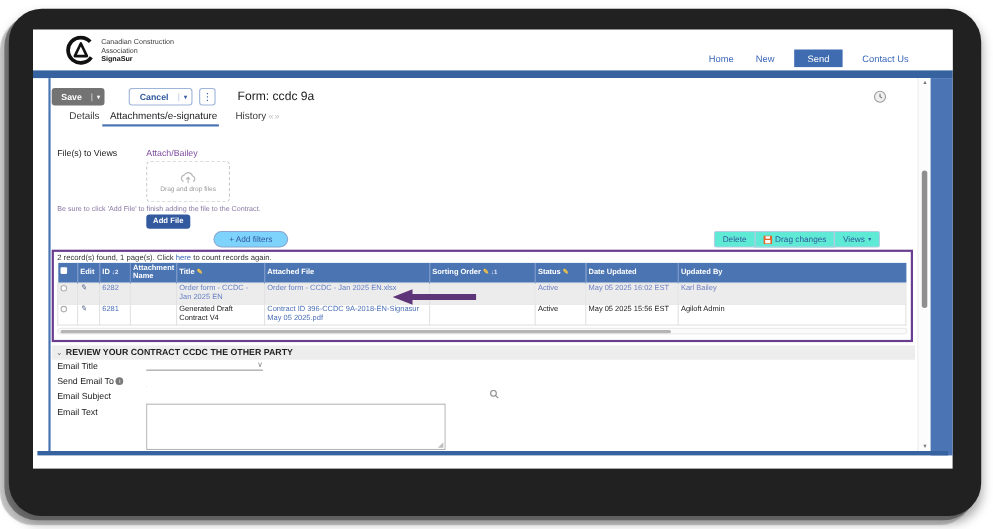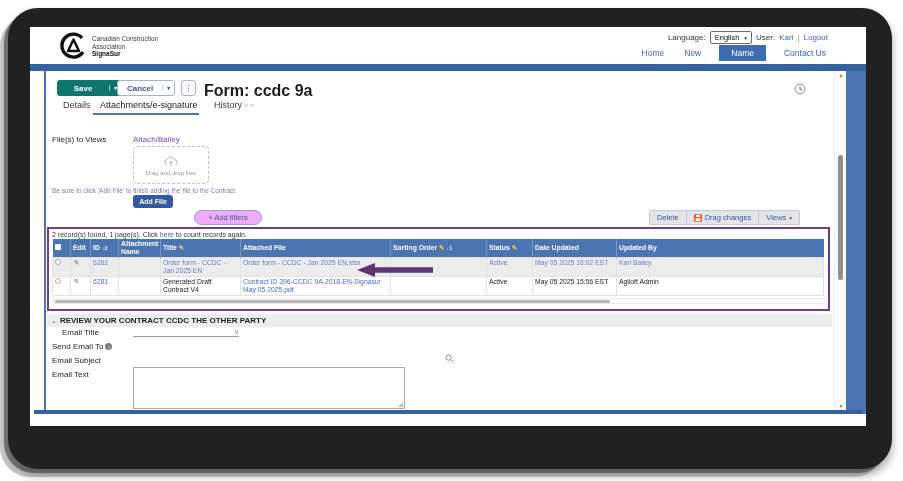--- a/index.html
+++ b/index.html
@@ -30,29 +30,29 @@
   
   .panel { position:absolute; left:14px; top:44px; width:790px; height:339px; background:#fff; border-left:2px solid #4a74b4; }
   .bluestrip { position:absolute; right:0; top:44px; width:20px; height:343px; background:#4a74b4; }
   .bottomline { position:absolute; left:4px; top:383px; width:828px; height:4px; background:#36639f; }
   .vscroll { position:absolute; right:20px; top:44px; width:12px; height:339px; background:#fcfcfc; border-left:1px solid #eee; }
   .vthumb { position:absolute; left:3px; top:84px; width:5px; height:125px; background:#8f8f8f; border-radius:3px; }
   .varr { position:absolute; left:0; width:12px; text-align:center; font-size:5px; color:#777; }
 
   
   .btn-split { position:absolute; height:16px; border-radius:3px; display:flex; align-items:center; font-size:8px; font-weight:bold; }
-  .btn-save { left:11px; top:9px; width:64px; background:#0f766e; color:#fff; }
+  .btn-save { left:1px; top:9px; width:48px; background:#737373; color:#fff; }
   .btn-save .main { flex:1; text-align:center; }
   .btn-save .dd { border-left:1px solid rgba(255,255,255,.55); padding:0 4px; font-size:5.5px; }
   .btn-cancel { left:71px; top:9px; width:58px; background:#fff; border:1px solid #9db5d9; color:#33599e; }
   .btn-cancel .main { flex:1; text-align:center; }
   .btn-cancel .dd { border-left:1px solid #c9d6ea; padding:0 4px; font-size:5.5px; }
   .btn-kebab { position:absolute; left:135px; top:9px; width:15px; height:16px; border:1px solid #9db5d9; border-radius:3px;
                color:#33599e; font-size:9px; display:flex; align-items:center; justify-content:center; }
-  .form-title { position:absolute; left:158px; top:11px; font-size:16px; font-weight:bold; color:#1b1b1b; }
+  .form-title { position:absolute; left:170px; top:11px; font-size:11px; font-weight:normal; color:#1b1b1b; }
   .clock-ic { position:absolute; left:748px; top:10px; }
 
   
   .tab { position:absolute; top:29px; font-size:9px; color:#3c3c3c; cursor:default; }
   .tab.active { color:#1c1c1c; }
   .tab-underline { position:absolute; left:47px; top:42px; width:106px; height:2px; background:#4a74b4; }
   .tab-scroll { position:absolute; left:198px; top:30px; font-size:8px; color:#c0c0c0; letter-spacing:1px; }
 
   
   .secbar { position:absolute; left:1px; width:785px; height:13px; background:#ededed; display:flex; align-items:center;
@@ -71,23 +71,23 @@
 
   
   .searchbox { position:absolute; left:6px; top:139px; width:132px; height:15px; border:1px solid #bbb; border-radius:2px;
                display:flex; align-items:center; background:#fff; }
   .searchbox input { flex:1; min-width:0; border:none; outline:none; font-size:8px; padding:0 4px; color:#333;
                      font-family:"Liberation Sans", sans-serif; }
   .searchbox .caret { color:#888; font-size:6px; padding:0 3px; }
   .searchbox .vdiv { width:1px; height:10px; background:#ddd; }
   .searchbox .mag { padding:0 4px; display:flex; }
   .btn-filters { position:absolute; left:148px; top:139px; width:68px; height:15px; border:1px solid #8aa6cf; border-radius:8px;
-                 background:#f0abfc; color:#33599e; font-size:7.5px; display:flex; align-items:center; justify-content:center; }
+                 background:#7dd3fc; color:#33599e; font-size:7.5px; display:flex; align-items:center; justify-content:center; }
   .grid-actions { position:absolute; right:34px; top:139px; height:15px; display:flex; font-size:7.5px; color:#33599e; }
-  .ga { border:1px solid #b8cbe4; background:#e5e5e5; display:flex; align-items:center; gap:3px; padding:0 7px; margin-left:-1px; }
+  .ga { border:1px solid #b8cbe4; background:#5eead4; display:flex; align-items:center; gap:3px; padding:0 7px; margin-left:-1px; }
   .ga:first-child { border-radius:2px 0 0 2px; }
   .ga:last-child { border-radius:0 2px 2px 0; }
   .ga .caret { font-size:5.5px; color:#33599e; }
 
   
   .records-area { position:absolute; left:1px; top:156px; width:783px; height:84px; border:2.5px solid #6a3d91; background:#fff; }
   .summary { margin:2px 0 1px 3px; font-size:7px; color:#333; }
   .summary a { color:#3a67b8; text-decoration:none; }
   table.grid { margin-left:3px; width:772px; border-collapse:collapse; table-layout:fixed; }
   table.grid th { background:#4a74b2; color:#fff; font-size:6.8px; font-weight:bold; text-align:left;
@@ -132,35 +132,24 @@
           <svg width="27" height="28" viewBox="0 0 27 28">
             <path d="M22 6 A11.5 11.5 0 1 0 23 20" fill="none" stroke="#111" stroke-width="3.4"></path>
             <path d="M8 19 L13.5 7.5 L19 19 Z" fill="none" stroke="#111" stroke-width="2.4" stroke-linejoin="round"></path>
           </svg>
         </span>
         <div class="logo-text">
           <div>Canadian Construction</div>
           <div>Association</div>
           <div class="product">SignaSur</div>
         </div>
-        <div class="hdr-top">
-          <span>Language:</span>
-          <span class="lang-select">
-            <span>English</span>
-            <span class="caret">▾</span>
-          </span>
-          <span>User:</span>
-          <a class="lnk" href="#">Karl</a>
-          <span class="hdr-sep">|</span>
-          <a class="lnk" href="#">Logout</a>
-        </div>
         <div class="hdr-nav">
           <span class="nav-item">Home</span>
           <span class="nav-item">New</span>
-          <span class="nav-item active">Name</span>
+          <span class="nav-item active">Send</span>
           <span class="nav-item">Contact Us</span>
         </div>
       </div>
 
       <div class="bluebar"></div>
 
       <div class="panel">
 
         <div class="btn-split btn-save">
           <span class="main">Save</span>
@@ -302,21 +291,21 @@
               <polygon points="0,8 18,1 18,5.3 76,5.3 76,10.7 18,10.7 18,15" fill="#5e3579"></polygon>
             </svg>
           </span>
         </div>
 
         <div class="secbar sec2">
           <span class="caret">⌄</span>
           <span>REVIEW YOUR CONTRACT CCDC THE OTHER PARTY</span>
         </div>
 
-        <span class="lbl" style="left:16px; top:257px;">Email Title</span>
+        <span class="lbl" style="left:6px; top:257px;">Email Title</span>
         <div class="sel-line">
           <span>∨</span>
         </div>
 
         <span class="lbl" style="left:6px; top:271px;">
           <span>Send Email To</span><span class="info-ic">i</span>
         </span>
         <div class="inp-line" style="top:268px;">
           <input type="text" style="">
         </div>

